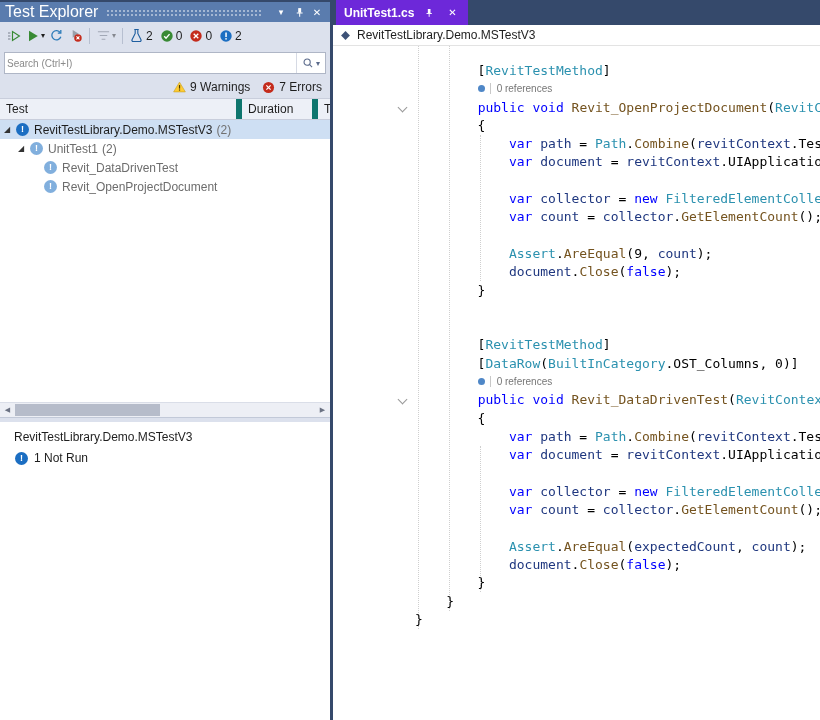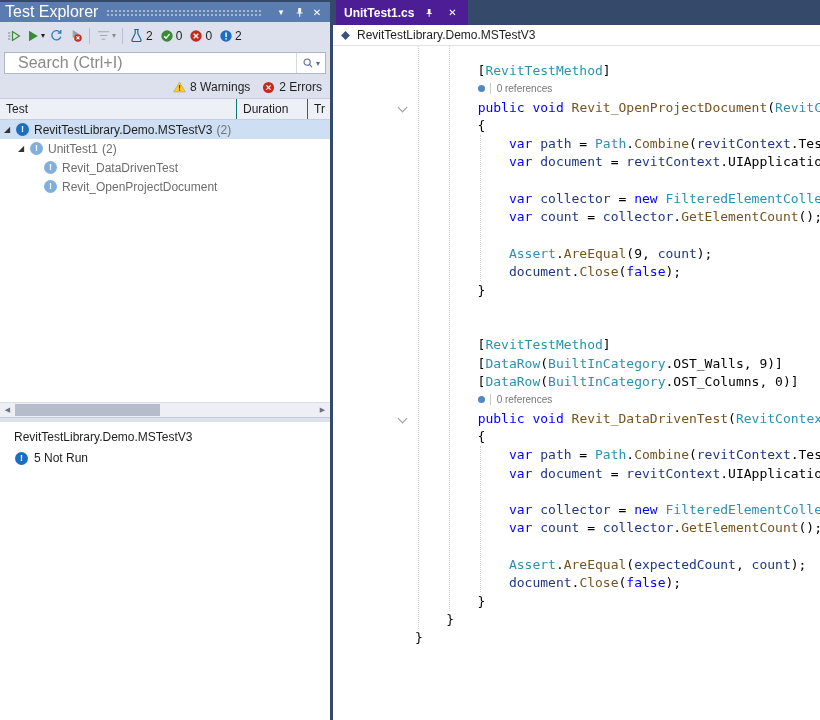--- a/index.html
+++ b/index.html
@@ -20,29 +20,29 @@
   
   .te-toolbar{height:27px;display:flex;align-items:center;padding:0 4px;flex:none;background:#DCE1ED;}
   .tool{height:20px;display:flex;align-items:center;justify-content:center;padding:0 2px;}
   .tool.disabled{opacity:.45;}
   .tsep{width:1px;height:16px;background:#B7BFD0;margin:0 4px;flex:none;}
   .badge-count{font-size:12px;margin:0 3px 0 2px;}
   .tiny-caret{font-size:8px;color:#1e1e1e;margin-left:1px;}
   
   .search-row{padding:3px 4px 2px 4px;flex:none;}
   .search-box{display:flex;background:#fff;border:1px solid #AFB6C6;height:20px;align-items:stretch;}
-  .search-box input{flex:1;border:none;outline:none;font-family:"Liberation Sans",sans-serif;font-size:16px;color:#444;padding:0 13px;background:transparent;}
+  .search-box input{flex:1;border:none;outline:none;font-family:"Liberation Sans",sans-serif;font-size:10px;color:#444;padding:0 2px;background:transparent;}
   .search-box input::placeholder{color:#8a8a8a;}
   .search-btn{width:28px;border-left:1px solid #D6DAE4;display:flex;align-items:center;justify-content:center;gap:1px;}
   
   .status-row{height:22px;display:flex;justify-content:flex-end;align-items:center;gap:12px;padding:0 8px;flex:none;}
   .status-item{display:flex;align-items:center;gap:4px;}
   
   .cols{height:20px;display:flex;background:#EDF0F7;border-top:1px solid #C9CEDC;border-bottom:1px solid #C9CEDC;flex:none;}
-  .col{padding:3px 6px 0 6px;border-right:1px solid #0f766e;font-size:12px;overflow:hidden;white-space:nowrap;}
+  .col{padding:3px 6px 0 6px;border-right:6px solid #0f766e;font-size:12px;overflow:hidden;white-space:nowrap;}
   .col-test{width:224px;flex:none;}
   .col-duration{width:58px;flex:none;}
   .col-traits{flex:1;border-right:none;}
   
   .tree{flex:1;background:#fff;overflow:hidden;}
   .tree-row{height:19px;display:flex;align-items:center;font-size:12px;white-space:nowrap;}
   .tree-row.selected{background:#CEDFF3;}
   .tree-row.dim .t-label,.tree-row.dim .t-count{color:#6D6D6D;}
   .expander{width:12px;flex:none;font-size:8px;color:#333;text-align:left;}
   .expander.open::before{content:"◢";}
@@ -66,21 +66,21 @@
   .gs-tests{margin-left:19px;margin-bottom:16px;}
   .gs-tests .val{margin-left:9px;}
   .gs-outcomes{margin-left:6px;margin-bottom:9px;}
   .gs-notrun{margin-left:7px;display:flex;align-items:center;}
   .gs-notrun .ni{margin-right:6px;}
   
   .v-splitter{position:absolute;left:330px;top:0;width:3px;height:720px;background:var(--tab-strip-navy,#35496B);}
   
   .editor{position:absolute;left:333px;top:0;width:487px;height:720px;display:flex;flex-direction:column;background:#fff;}
   .tabstrip{height:25px;background:var(--tab-strip-navy,#35496B);display:flex;align-items:stretch;flex:none;}
-  .tab{background:#4c1d95;color:#fff;display:flex;align-items:center;padding:0 8px;gap:7px;margin-left:3px;}
+  .tab{background:#6d28d9;color:#fff;display:flex;align-items:center;padding:0 8px;gap:7px;margin-left:3px;}
   .tab-title{font-weight:bold;font-size:12px;white-space:nowrap;}
   .tab .tb-btn{margin-left:0;}
   .breadcrumb{height:20px;background:#fff;border-bottom:1px solid #E3E3E3;display:flex;align-items:center;padding:0 7px;gap:6px;font-size:12px;flex:none;}
   
   .code-wrap{flex:1;position:relative;background:#fff;overflow:hidden;}
   .code-lines{position:absolute;left:0;top:16px;right:0;}
   .code-line{height:18.3px;line-height:18.3px;font-family:"DejaVu Sans Mono",monospace;font-size:13px;white-space:pre;padding-left:82px;position:relative;color:#000;}
   .tok-kw{color:var(--keyword,#0000FF);}
   .tok-ty{color:var(--type,#2B91AF);}
   .tok-lo{color:var(--local,#1F377F);}
@@ -199,30 +199,30 @@
 
   <div class="status-row">
     <span class="status-item">
       <span>
         <svg width="13" height="12" viewBox="0 0 16 14">
             <path d="M8 1L15.2 13H.8z" fill="#FFCC32" stroke="#C9A227" stroke-width=".8"></path>
             <rect x="7.3" y="4.6" width="1.5" height="4.4" fill="#4b3a00"></rect>
             <rect x="7.3" y="10" width="1.5" height="1.5" fill="#4b3a00"></rect>
           </svg>
       </span>
-      <span>8 Warnings</span>
+      <span>9 Warnings</span>
     </span>
     <span class="status-item">
       <span>
         <svg width="13" height="13" viewBox="0 0 16 16">
             <circle cx="8" cy="8" r="6.8" fill="#C42B1C"></circle>
             <path d="M5.4 5.4l5.2 5.2M10.6 5.4l-5.2 5.2" stroke="#fff" stroke-width="1.5"></path>
           </svg>
       </span>
-      <span>2 Errors</span>
+      <span>7 Errors</span>
     </span>
   </div>
 
   <div class="cols">
     <span class="col col-test">Test</span>
     <span class="col col-duration">Duration</span>
     <span class="col col-traits">Tr</span>
   </div>
 
   <div class="tree" id="test-tree">
@@ -257,21 +257,21 @@
     </span>
     <span class="arr arr-right"></span>
   </div>
 
   <div class="gs-splitter"></div>
 
   <div class="group-summary">
     <div class="gs-group">RevitTestLibrary.Demo.MSTestV3</div>
     <div class="gs-notrun">
       <span class="ni"></span>
-      <span>5 Not Run</span>
+      <span>1 Not Run</span>
     </div>
   </div>
 </div>
 
 <div class="v-splitter"></div>
 
 <div class="editor">
   <div class="tabstrip">
     <div class="tab">
       <span class="tab-title">UnitTest1.cs</span>
@@ -309,21 +309,20 @@
         <div class="code-line"></div>
         <div class="code-line"><span class="tok-pl">            </span><span class="tok-kw">var</span><span class="tok-pl"> </span><span class="tok-lo">collector</span><span class="tok-pl"> = </span><span class="tok-kw">new</span><span class="tok-pl"> </span><span class="tok-ty">FilteredElementCollec</span></div>
         <div class="code-line"><span class="tok-pl">            </span><span class="tok-kw">var</span><span class="tok-pl"> </span><span class="tok-lo">count</span><span class="tok-pl"> = </span><span class="tok-lo">collector</span><span class="tok-pl">.</span><span class="tok-me">GetElementCount</span><span class="tok-pl">();</span></div>
         <div class="code-line"></div>
         <div class="code-line"><span class="tok-pl">            </span><span class="tok-ty">Assert</span><span class="tok-pl">.</span><span class="tok-me">AreEqual</span><span class="tok-pl">(9, </span><span class="tok-lo">count</span><span class="tok-pl">);</span></div>
         <div class="code-line"><span class="tok-pl">            </span><span class="tok-lo">document</span><span class="tok-pl">.</span><span class="tok-me">Close</span><span class="tok-pl">(</span><span class="tok-kw">false</span><span class="tok-pl">);</span></div>
         <div class="code-line"><span class="tok-pl">        }</span></div>
         <div class="code-line"></div>
         <div class="code-line"></div>
         <div class="code-line"><span class="tok-pl">        [</span><span class="tok-ty">RevitTestMethod</span><span class="tok-pl">]</span></div>
-        <div class="code-line"><span class="tok-pl">        [</span><span class="tok-ty">DataRow</span><span class="tok-pl">(</span><span class="tok-ty">BuiltInCategory</span><span class="tok-pl">.</span><span class="tok-pl">OST_Walls</span><span class="tok-pl">, 9)]</span></div>
         <div class="code-line"><span class="tok-pl">        [</span><span class="tok-ty">DataRow</span><span class="tok-pl">(</span><span class="tok-ty">BuiltInCategory</span><span class="tok-pl">.</span><span class="tok-pl">OST_Columns</span><span class="tok-pl">, 0)]</span></div>
         <div class="code-line"><span class="tok-pl">        </span><span class="lens-dot"></span><span class="lens-text">0 references</span></div>
         <div class="code-line"><span class="chevron"></span><span class="tok-pl">        </span><span class="tok-kw">public</span><span class="tok-pl"> </span><span class="tok-kw">void</span><span class="tok-pl"> </span><span class="tok-me">Revit_DataDrivenTest</span><span class="tok-pl">(</span><span class="tok-ty">RevitContext</span></div>
         <div class="code-line"><span class="tok-pl">        {</span></div>
         <div class="code-line"><span class="tok-pl">            </span><span class="tok-kw">var</span><span class="tok-pl"> </span><span class="tok-lo">path</span><span class="tok-pl"> = </span><span class="tok-ty">Path</span><span class="tok-pl">.</span><span class="tok-me">Combine</span><span class="tok-pl">(</span><span class="tok-lo">revitContext</span><span class="tok-pl">.</span><span class="tok-pl">TestMode</span></div>
         <div class="code-line"><span class="tok-pl">            </span><span class="tok-kw">var</span><span class="tok-pl"> </span><span class="tok-lo">document</span><span class="tok-pl"> = </span><span class="tok-lo">revitContext</span><span class="tok-pl">.</span><span class="tok-pl">UIApplication</span></div>
         <div class="code-line"></div>
         <div class="code-line"><span class="tok-pl">            </span><span class="tok-kw">var</span><span class="tok-pl"> </span><span class="tok-lo">collector</span><span class="tok-pl"> = </span><span class="tok-kw">new</span><span class="tok-pl"> </span><span class="tok-ty">FilteredElementCollec</span></div>
         <div class="code-line"><span class="tok-pl">            </span><span class="tok-kw">var</span><span class="tok-pl"> </span><span class="tok-lo">count</span><span class="tok-pl"> = </span><span class="tok-lo">collector</span><span class="tok-pl">.</span><span class="tok-me">GetElementCount</span><span class="tok-pl">();</span></div>
         <div class="code-line"></div>

